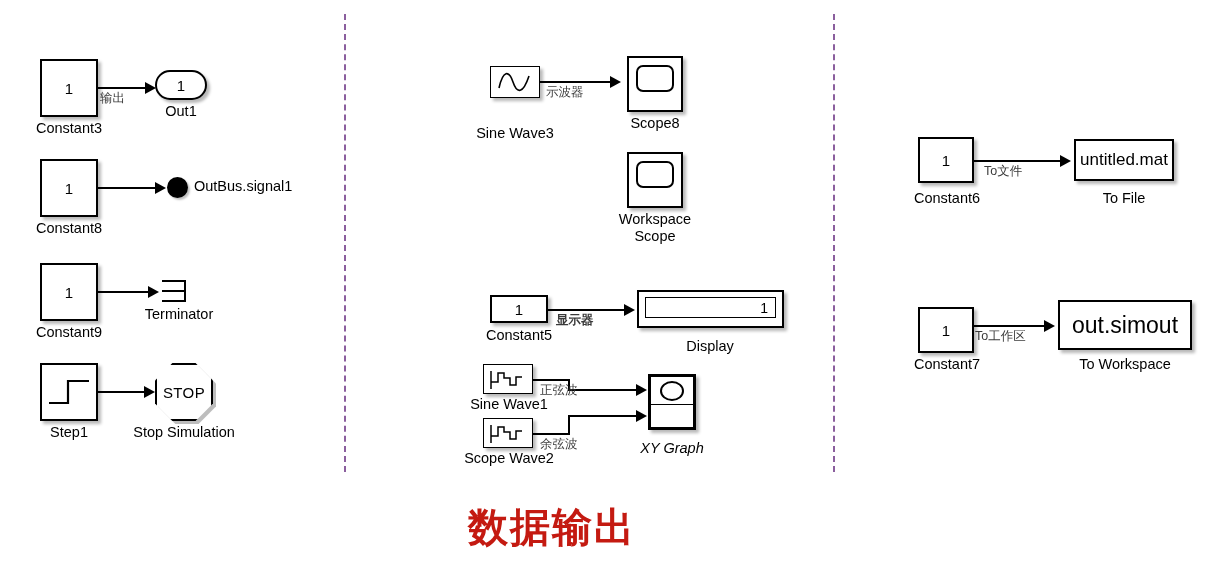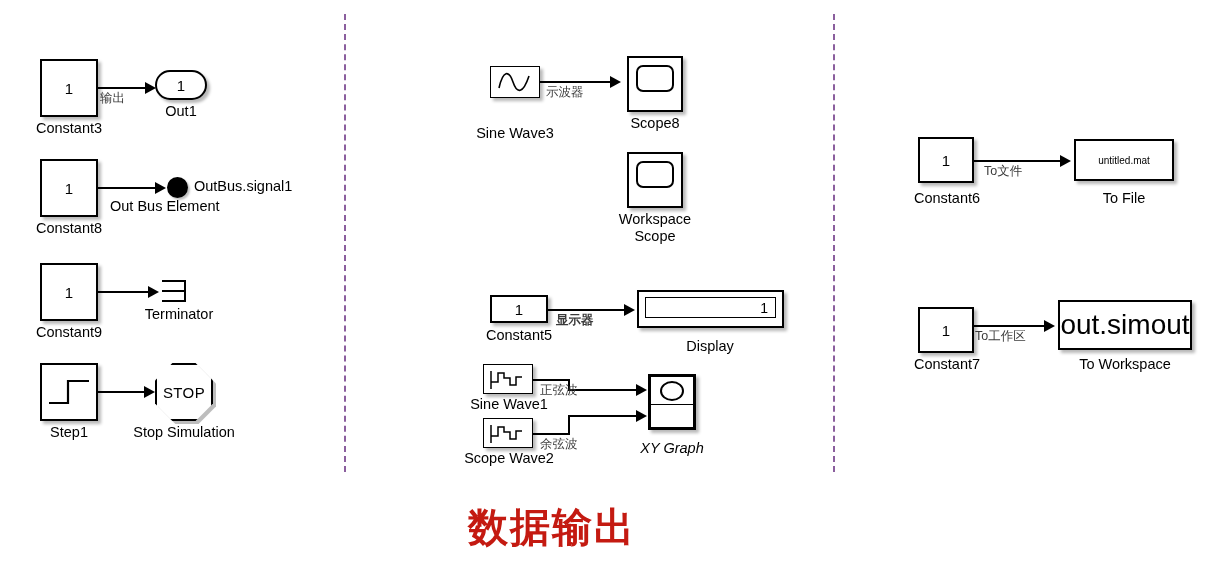--- a/index.html
+++ b/index.html
@@ -142,22 +142,22 @@
 
   
   .textblk{
     position:absolute;
     background:#fff;
     border:2px solid #000;
     box-sizing:border-box;
     box-shadow:3px 3px 3px rgba(0,0,0,0.28);
     display:flex;align-items:center;justify-content:center;
   }
-  .tf-text{font-size:10px;}
-  .tw-text{font-size:28px;}
+  .tf-text{font-size:17px;}
+  .tw-text{font-size:23px;}
 
   
   .divider{
     position:absolute;
     width:0;
     border-left:2px dashed #8b5f9e;
   }
 
   
   .page-title{
@@ -199,21 +199,20 @@
   <div class="cap" style="left:131px;top:103px;width:100px;">Out1</div>
 
   <div class="blk" style="left:40px;top:159px;width:58px;height:58px;">
     <span class="const-val">1</span>
   </div>
   <div class="cap" style="left:8px;top:220px;width:122px;">Constant8</div>
   <div class="wire wire-h" style="left:98px;top:187px;width:59px;"></div>
   <div class="arrow" style="left:155px;top:182px;"></div>
   <div class="busdot" style="left:167px;top:177px;width:21px;height:21px;"></div>
   <div class="inline-label" style="left:194px;top:178px;">OutBus.signal1</div>
-  <div class="cap cap-left" style="left:110px;top:198px;width:200px;">Out Bus Element</div>
 
   <div class="blk" style="left:40px;top:263px;width:58px;height:58px;">
     <span class="const-val">1</span>
   </div>
   <div class="cap" style="left:8px;top:324px;width:122px;">Constant9</div>
   <div class="wire wire-h" style="left:98px;top:291px;width:52px;"></div>
   <div class="arrow" style="left:148px;top:286px;"></div>
   <div class="term" style="left:162px;top:280px;width:24px;height:22px;">
     <span style="left:0;top:0;width:24px;height:2px;"></span>
     <span style="left:22px;top:0;width:2px;height:22px;"></span>

